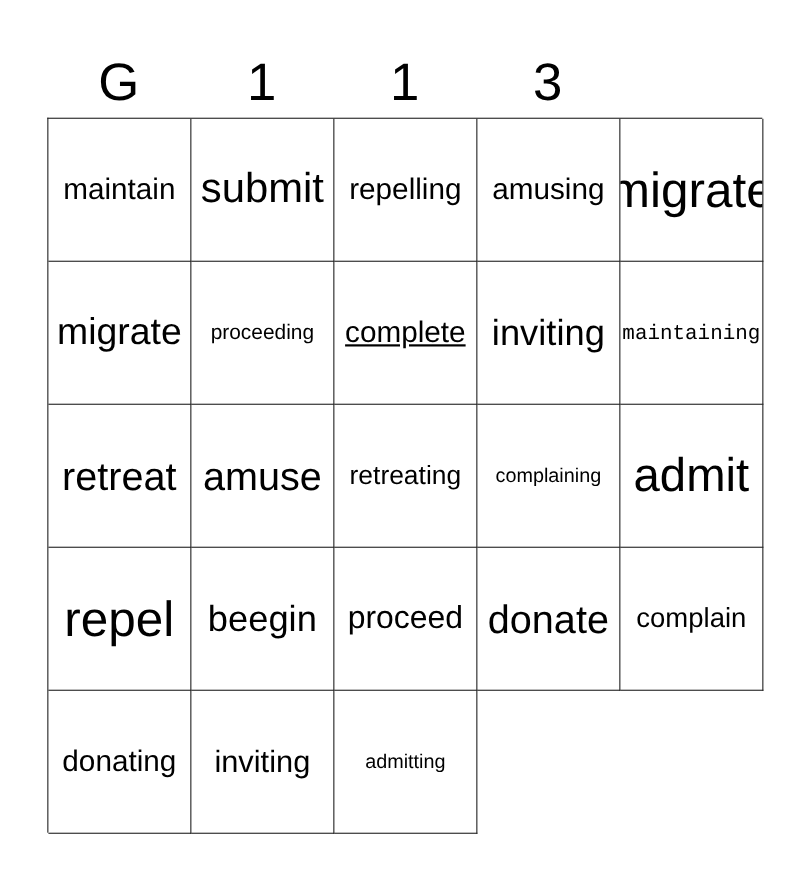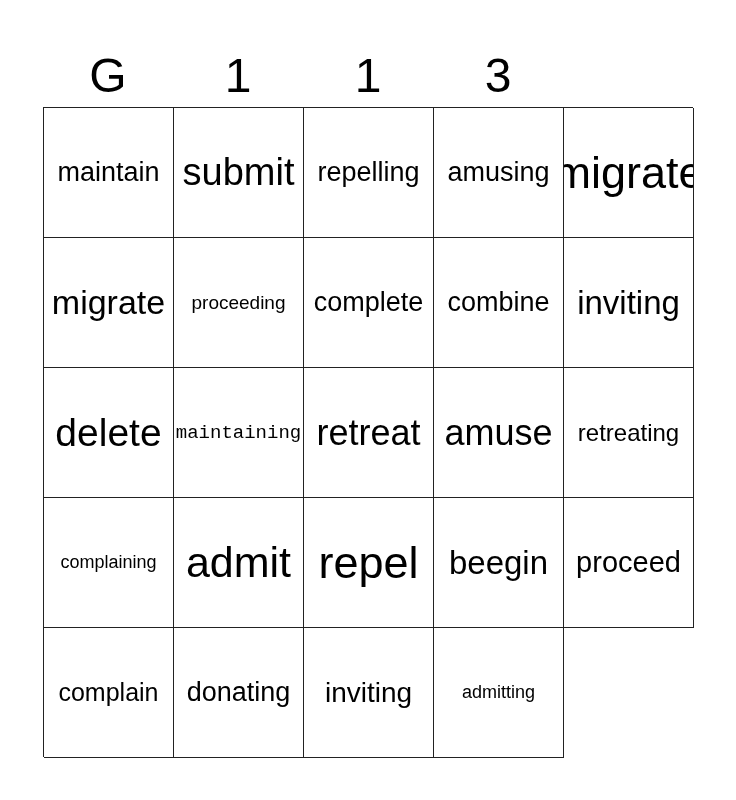--- a/index.html
+++ b/index.html
@@ -26,30 +26,29 @@
 </div>
 
 <div class="grid" id="grid">
     <div class="cell" style="font-size: 27px;">maintain</div>
     <div class="cell" style="font-size: 38px;">submit</div>
     <div class="cell" style="font-size: 27px;">repelling</div>
     <div class="cell" style="font-size: 27px;">amusing</div>
     <div class="cell" style="font-size: 45px;">migrate</div>
     <div class="cell" style="font-size: 34px;">migrate</div>
     <div class="cell" style="font-size: 19px;">proceeding</div>
-    <div class="cell" style="font-size: 27px;">complete</div>
-    <div class="cell" style="font-size: 27px;">combine</div>
+    <div class="cell" style="font-size: 27px; text-decoration: underline;">complete</div>
     <div class="cell" style="font-size: 33px;">inviting</div>
-    <div class="cell" style="font-size: 39px;">delete</div>
     <div class="cell" style="font-size: 19px; font-family: Liberation Mono, monospace;">maintaining</div>
     <div class="cell" style="font-size: 36px;">retreat</div>
     <div class="cell" style="font-size: 36px;">amuse</div>
     <div class="cell" style="font-size: 24px;">retreating</div>
     <div class="cell" style="font-size: 18px;">complaining</div>
     <div class="cell" style="font-size: 43px;">admit</div>
     <div class="cell" style="font-size: 45px;">repel</div>
     <div class="cell" style="font-size: 33px;">beegin</div>
     <div class="cell" style="font-size: 29px;">proceed</div>
+    <div class="cell" style="font-size: 36px;">donate</div>
     <div class="cell" style="font-size: 25px;">complain</div>
     <div class="cell" style="font-size: 27px;">donating</div>
     <div class="cell" style="font-size: 28px;">inviting</div>
     <div class="cell" style="font-size: 18px;">admitting</div>
   </div>
 
 </body></html>

